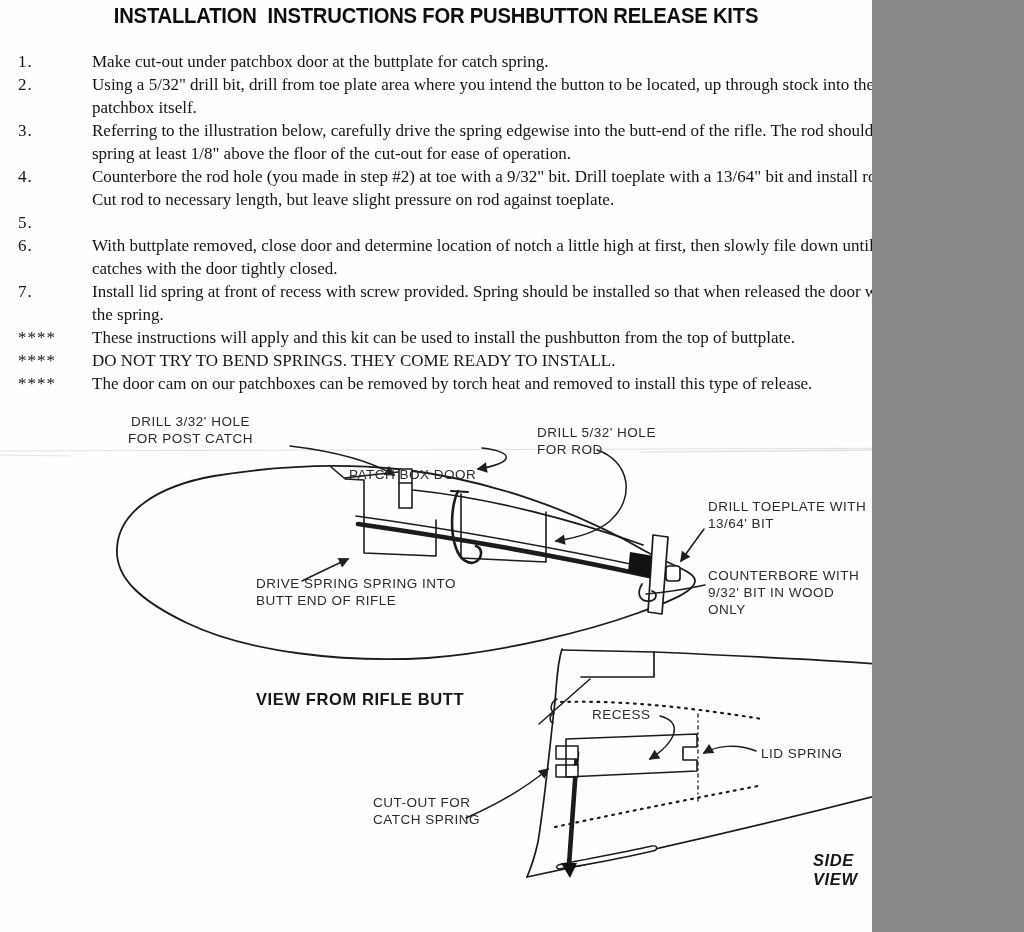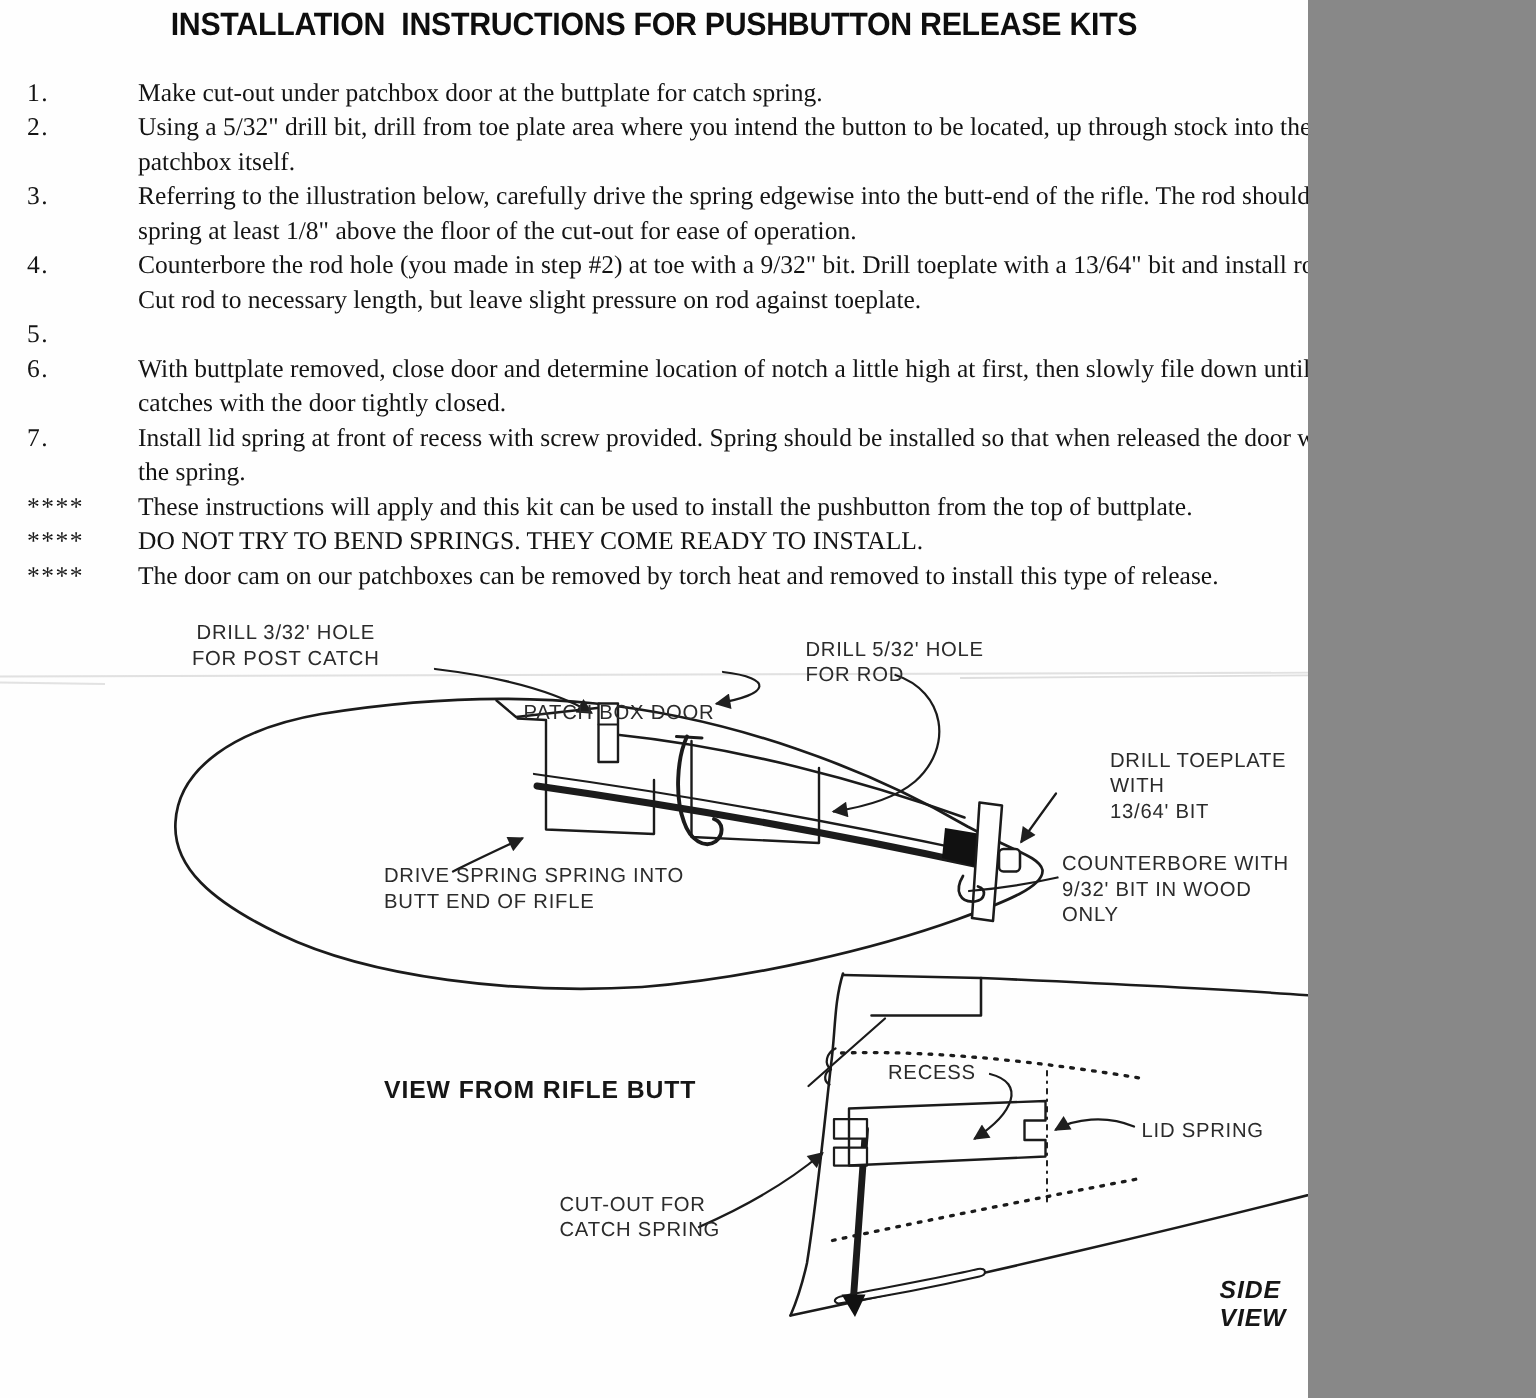--- a/index.html
+++ b/index.html
@@ -163,27 +163,27 @@
         <path marker-end="url(#arw)" d="M 466 818 C 505 801, 529 785, 548 769"></path>
       </g>
     </g>
   </svg>
 
   <div class="dlabel" style="left:128px; top:413px;text-align:center;">DRILL 3/32' HOLE
 FOR POST CATCH</div>
   <div class="dlabel" style="left:349px; top:438px;margin-top:28px;">PATCH BOX DOOR</div>
   <div class="dlabel" style="left:537px; top:424px;">DRILL 5/32' HOLE
 FOR ROD</div>
-  <div class="dlabel" style="left:708px; top:498px;margin-left:32px;">DRILL TOEPLATE WITH
+  <div class="dlabel" style="left:708px; top:498px;">DRILL TOEPLATE WITH
 13/64' BIT</div>
   <div class="dlabel" style="left:708px; top:567px;">COUNTERBORE WITH
 9/32' BIT IN WOOD ONLY</div>
   <div class="dlabel" style="left:256px; top:575px;">DRIVE SPRING SPRING INTO
 BUTT END OF RIFLE</div>
-  <div class="dcaption" style="left:256px; top:690px;margin-top:28px;">VIEW FROM RIFLE BUTT</div>
+  <div class="dcaption" style="left:256px; top:690px;">VIEW FROM RIFLE BUTT</div>
 
   <div class="dlabel" style="left:592px; top:706px;">RECESS</div>
   <div class="dlabel" style="left:761px; top:745px;">LID SPRING</div>
   <div class="dlabel" style="left:373px; top:794px;">CUT-OUT FOR
 CATCH SPRING</div>
   <div class="dcaption" style="left:813px; top:851px;font-style:italic;">SIDE VIEW</div>
 
 </div>
 
 </body></html>

